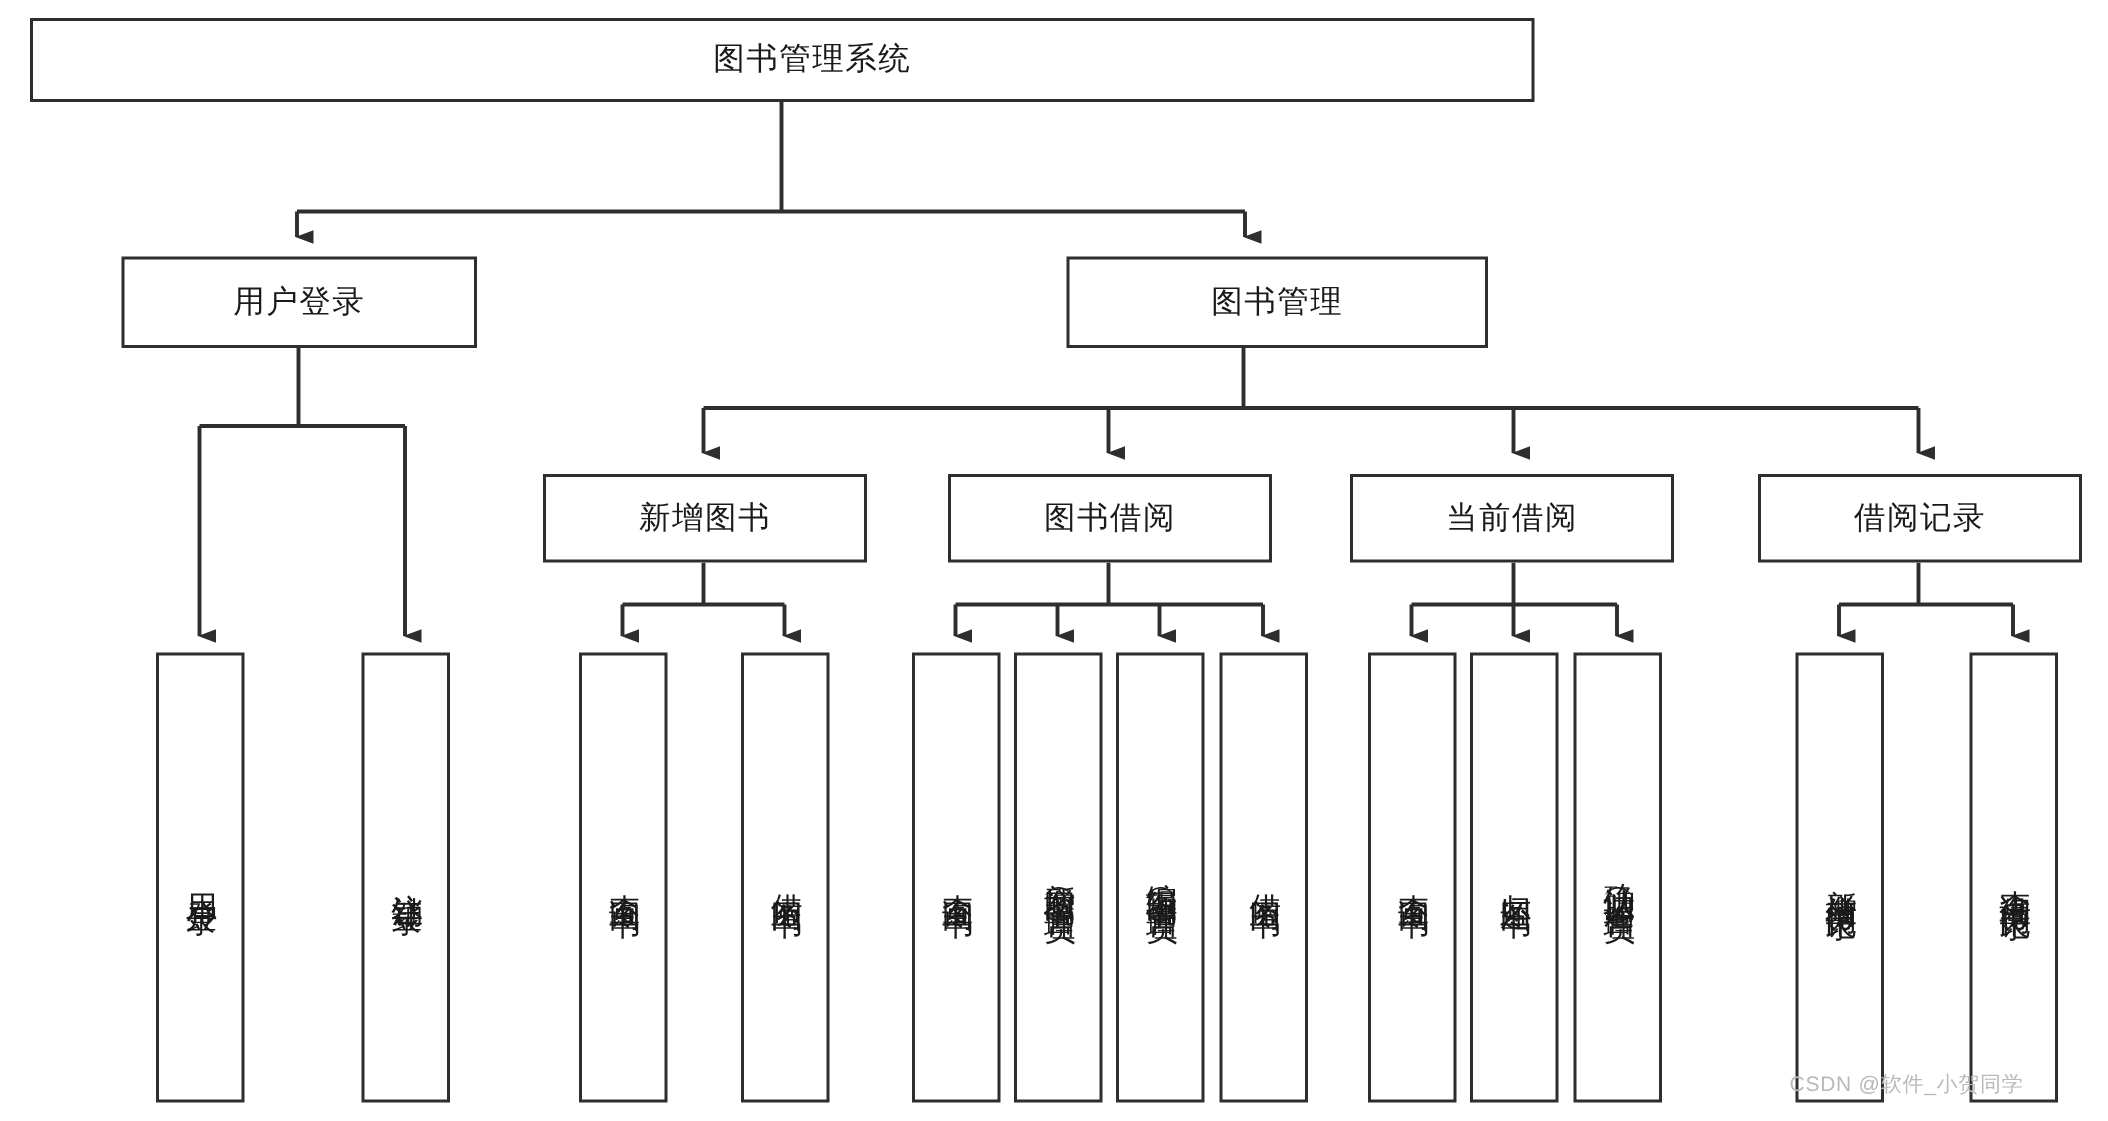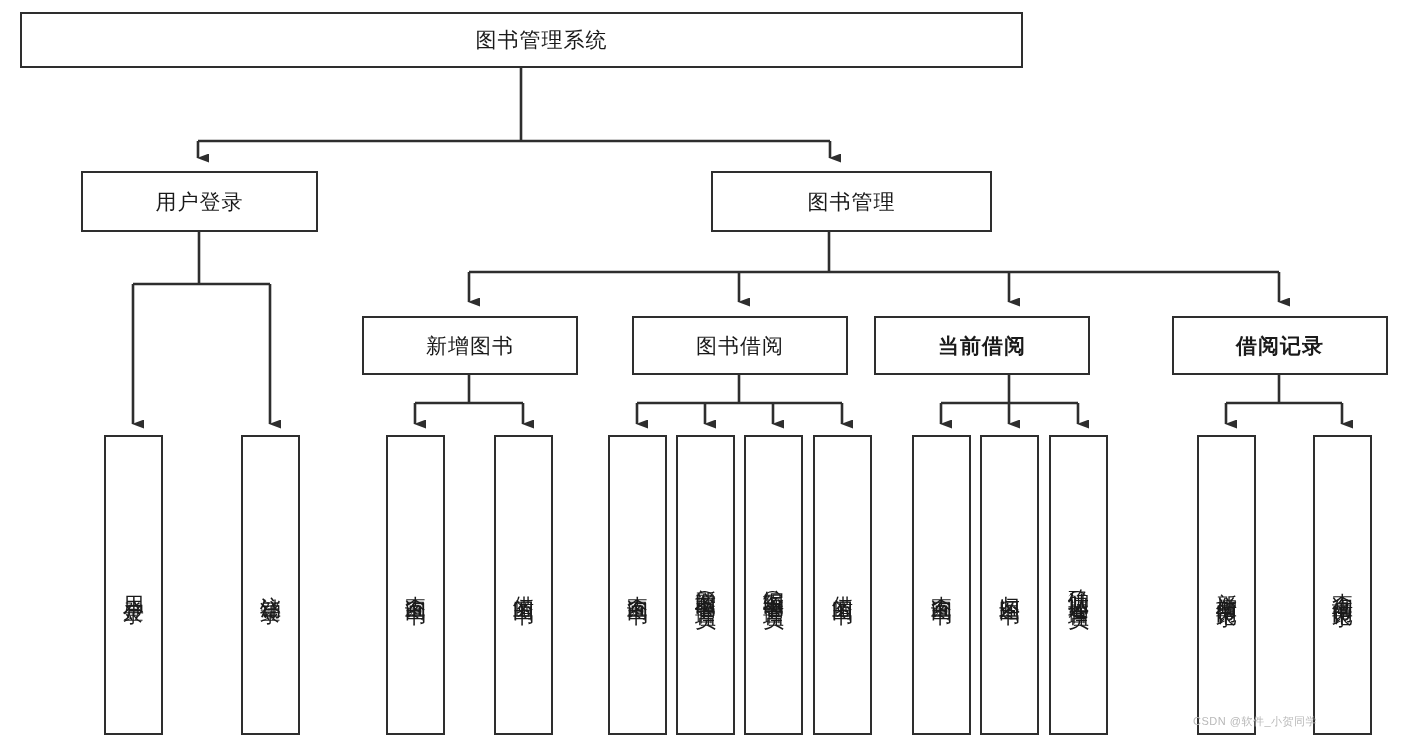--- a/index.html
+++ b/index.html
@@ -51,21 +51,21 @@
     text-orientation: upright;
     font-size: 21px;
     letter-spacing: 3px;
     line-height: 1.05;
     white-space: nowrap;
   }
   #watermark {
     position: absolute;
     left: 1193px;
     top: 714px;
-    font-size: 11px;
+    font-size: 14px;
     color: #b9b9b9;
     white-space: nowrap;
     letter-spacing: 0.5px;
     pointer-events: none;
   }
 </style>
 </head>
 <body>
 
 <div id="diagram-root">
@@ -130,24 +130,24 @@
   <div class="node-box horizontal" style="left:711px; top:171px; width:281px; height:61px;">
     <span class="node-label">图书管理</span>
   </div>
 
   <div class="node-box horizontal" style="left:362px; top:316px; width:216px; height:59px;">
     <span class="node-label">新增图书</span>
   </div>
   <div class="node-box horizontal" style="left:632px; top:316px; width:216px; height:59px;">
     <span class="node-label">图书借阅</span>
   </div>
-  <div class="node-box horizontal" style="left:874px; top:316px; width:216px; height:59px;font-weight:bold;">
+  <div class="node-box horizontal" style="left:900px; top:316px; width:216px; height:59px;">
     <span class="node-label">当前借阅</span>
   </div>
-  <div class="node-box horizontal" style="left:1172px; top:316px; width:216px; height:59px;font-weight:bold;">
+  <div class="node-box horizontal" style="left:1172px; top:316px; width:216px; height:59px;">
     <span class="node-label">借阅记录</span>
   </div>
 
   <div class="node-box vertical" style="left:104px; top:435px; width:59px; height:300px;">
     <span class="node-label">用户登录</span>
   </div>
   <div class="node-box vertical" style="left:241px; top:435px; width:59px; height:300px;">
     <span class="node-label">注销登录</span>
   </div>
 

